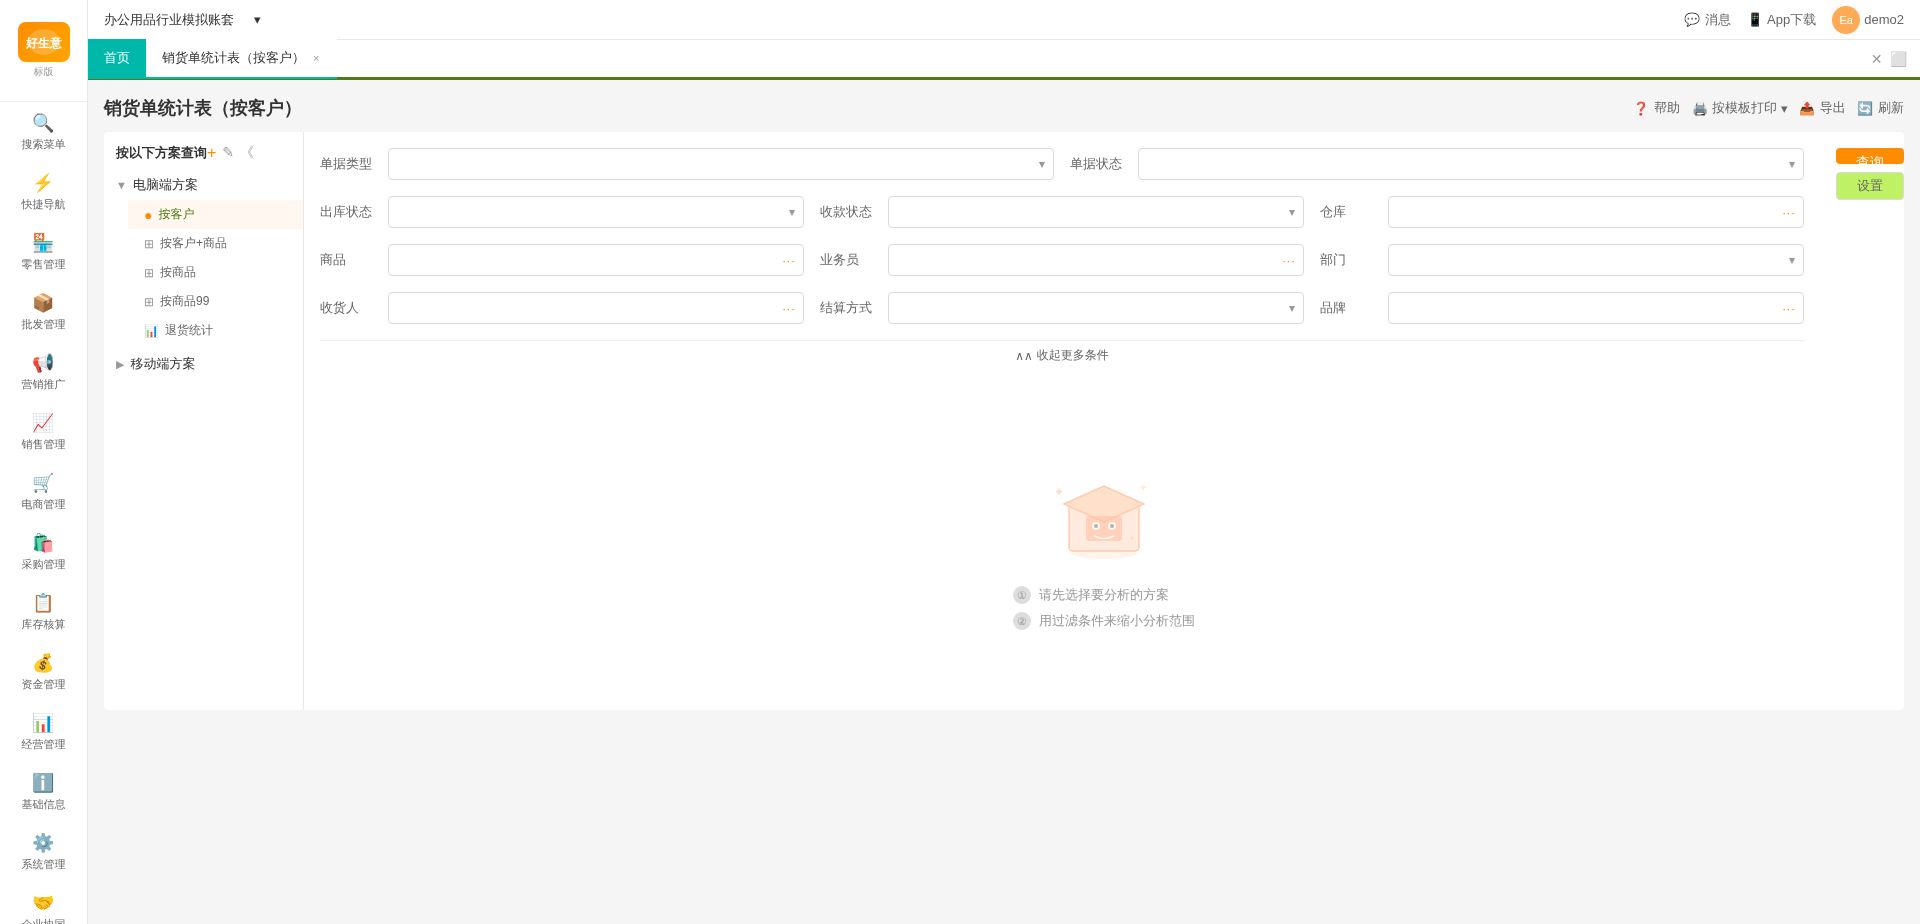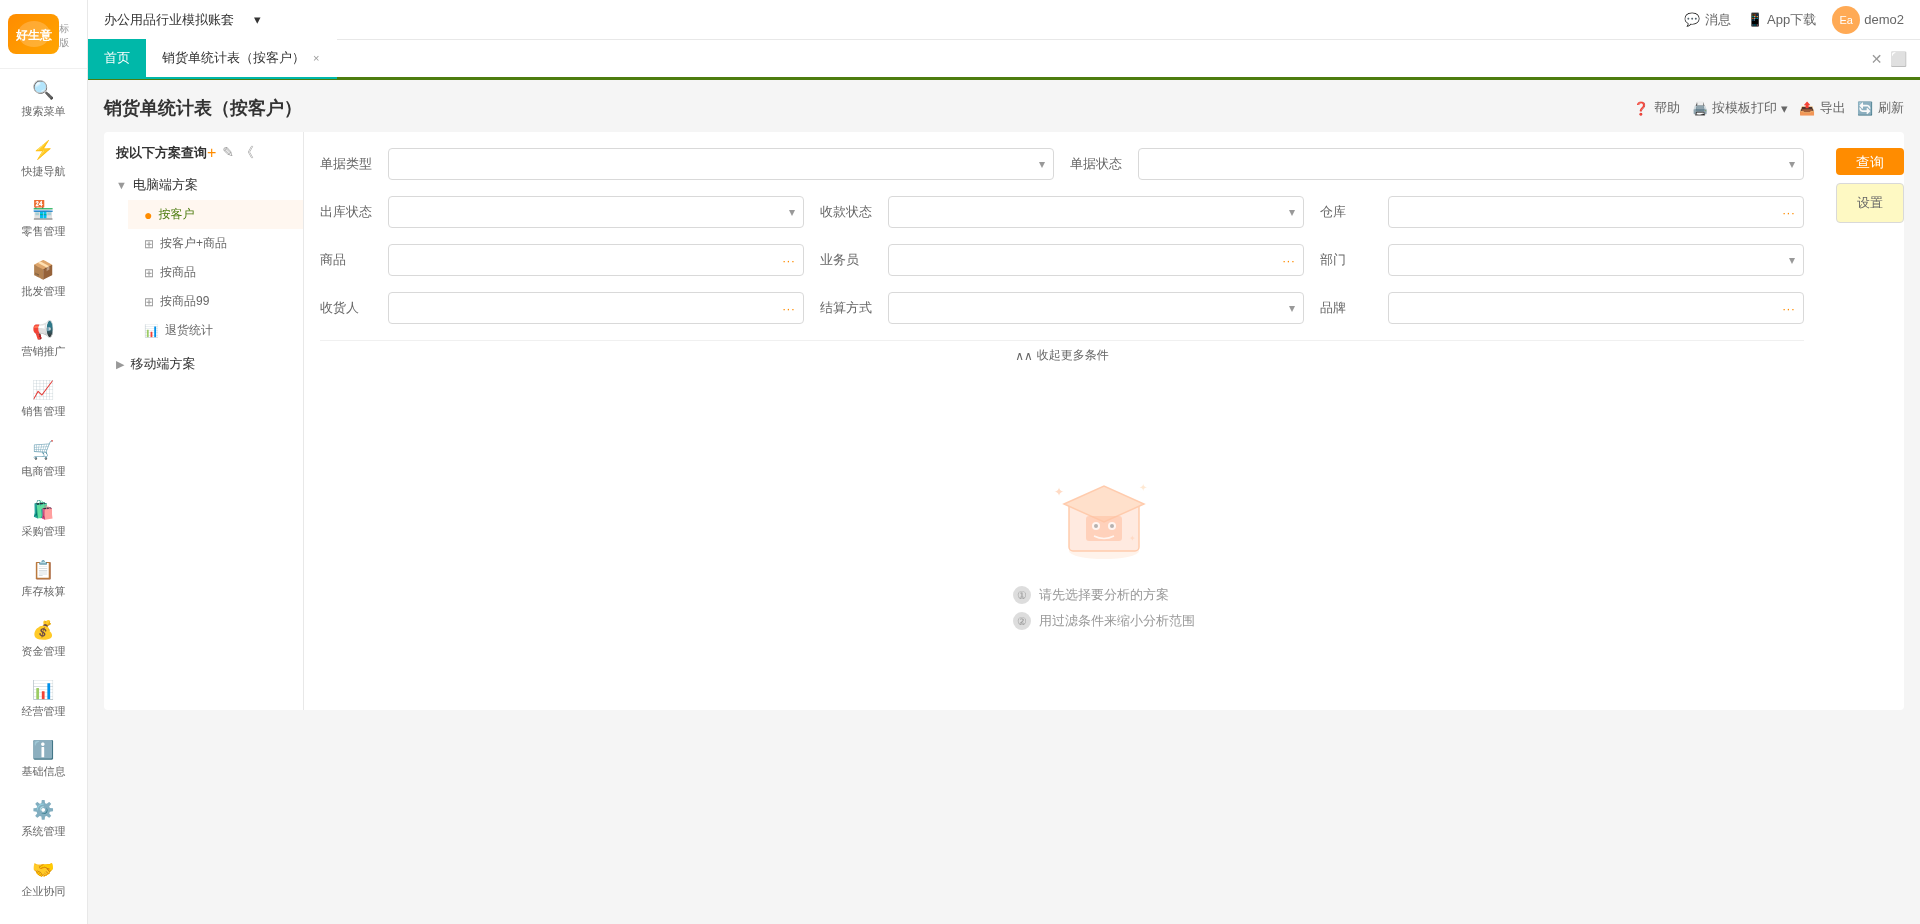--- a/index.html
+++ b/index.html
@@ -1,20 +1,20 @@
 <!DOCTYPE html>
 <html><head>
   <meta charset="utf-8">
   <style>
     * { box-sizing: border-box; margin: 0; padding: 0; }
     body { font-family: 'Microsoft YaHei', Arial, sans-serif; font-size: 13px; background: #f5f5f5; color: #333; height: 924px; overflow: hidden; display: flex; }
 
     
     .sidebar { width: 88px; background: #fff; border-right: 1px solid #e8e8e8; display: flex; flex-direction: column; align-items: center; height: 924px; overflow-y: auto; flex-shrink: 0; }
-    .sidebar-logo { width: 100%; padding: 14px 8px; display: flex; flex-direction: row; align-items: center; border-bottom: 1px solid #f0f0f0; }
+    .sidebar-logo { width: 100%; padding: 22px 8px; display: flex; flex-direction: column; align-items: center; border-bottom: 1px solid #f0f0f0; }
     .logo-img { width: 52px; height: 40px; background: linear-gradient(135deg, #ff8c00, #ffa500); border-radius: 8px; display: flex; align-items: center; justify-content: center; color: white; font-size: 10px; font-weight: bold; }
     .logo-text { font-size: 10px; color: #999; margin-top: 3px; }
     .sidebar-item { width: 100%; padding: 10px 5px; display: flex; flex-direction: column; align-items: center; cursor: pointer; color: #666; font-size: 12px; }
     .sidebar-item .icon { font-size: 18px; margin-bottom: 3px; }
     .sidebar-item .label { font-size: 11px; text-align: center; }
 
     
     .main { flex: 1; display: flex; flex-direction: column; height: 924px; overflow: hidden; }
 
     
@@ -63,22 +63,22 @@
     .filter-row { display: flex; align-items: center; gap: 16px; margin-bottom: 16px; }
     .filter-item { display: flex; align-items: center; gap: 8px; flex: 1; }
     .filter-label { white-space: nowrap; color: #666; font-size: 13px; min-width: 60px; }
     .date-tabs { display: flex; align-items: center; gap: 4px; }
     .date-tab { padding: 2px 8px; border-radius: 3px; cursor: pointer; font-size: 12px; color: #666; }
     .date-tab.active { background: #ff8c00; color: white; border-radius: 3px; }
     .date-range { color: #999; font-size: 12px; }
     .select-control { flex: 1; height: 32px; border: 1px solid #d9d9d9; border-radius: 4px; padding: 0 8px; font-size: 13px; display: flex; align-items: center; justify-content: space-between; cursor: pointer; }
     .dots-btn { color: #ff8c00; cursor: pointer; margin-left: 4px; }
 
-    .btn-query { background: #ff8c00; color: white; border: none; padding: 6px 20px; border-radius: 4px; cursor: pointer; font-size: 14px; height: 27px; }
-    .btn-settings { background: #fef9c3; color: #666; border: 1px solid #d9d9d9; padding: 4px 16px; border-radius: 4px; cursor: pointer; font-size: 13px; height: 40px; }
+    .btn-query { background: #ff8c00; color: white; border: none; padding: 6px 20px; border-radius: 4px; cursor: pointer; font-size: 14px; height: 16px; }
+    .btn-settings { background: #bef264; color: #666; border: 1px solid #d9d9d9; padding: 4px 16px; border-radius: 4px; cursor: pointer; font-size: 13px; height: 28px; }
 
     .action-buttons { display: flex; flex-direction: column; gap: 8px; padding: 16px 0 0 16px; }
 
     .collapse-bar { text-align: center; padding: 6px; color: #666; font-size: 12px; cursor: pointer; display: flex; align-items: center; justify-content: center; gap: 4px; border-top: 1px solid #f0f0f0; margin-top: 4px; }
 
     
     .empty-state { display: flex; flex-direction: column; align-items: center; justify-content: center; padding: 80px 0; color: #999; }
     .empty-icon { width: 120px; height: 100px; margin-bottom: 20px; }
     .empty-tips { display: flex; flex-direction: column; gap: 8px; }
     .empty-tip { display: flex; align-items: center; gap: 8px; font-size: 13px; color: #999; }

